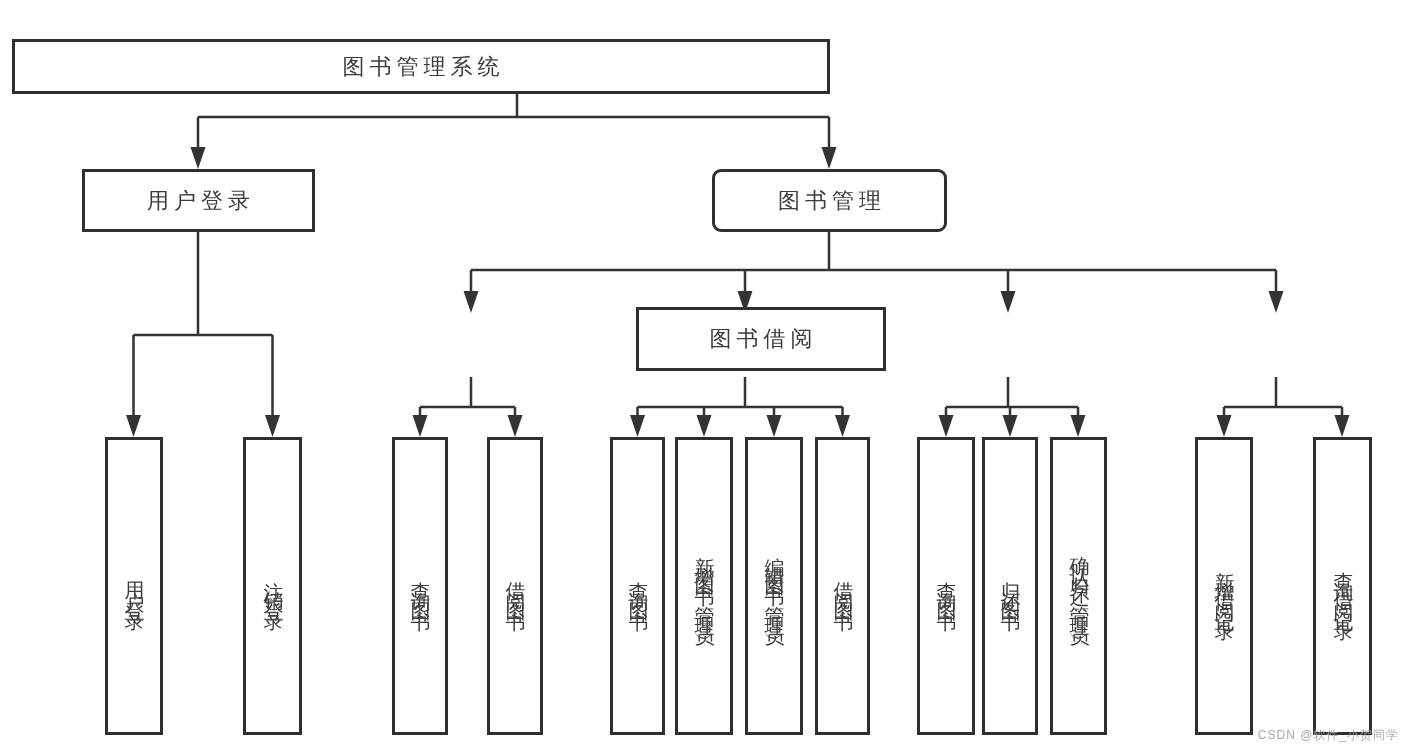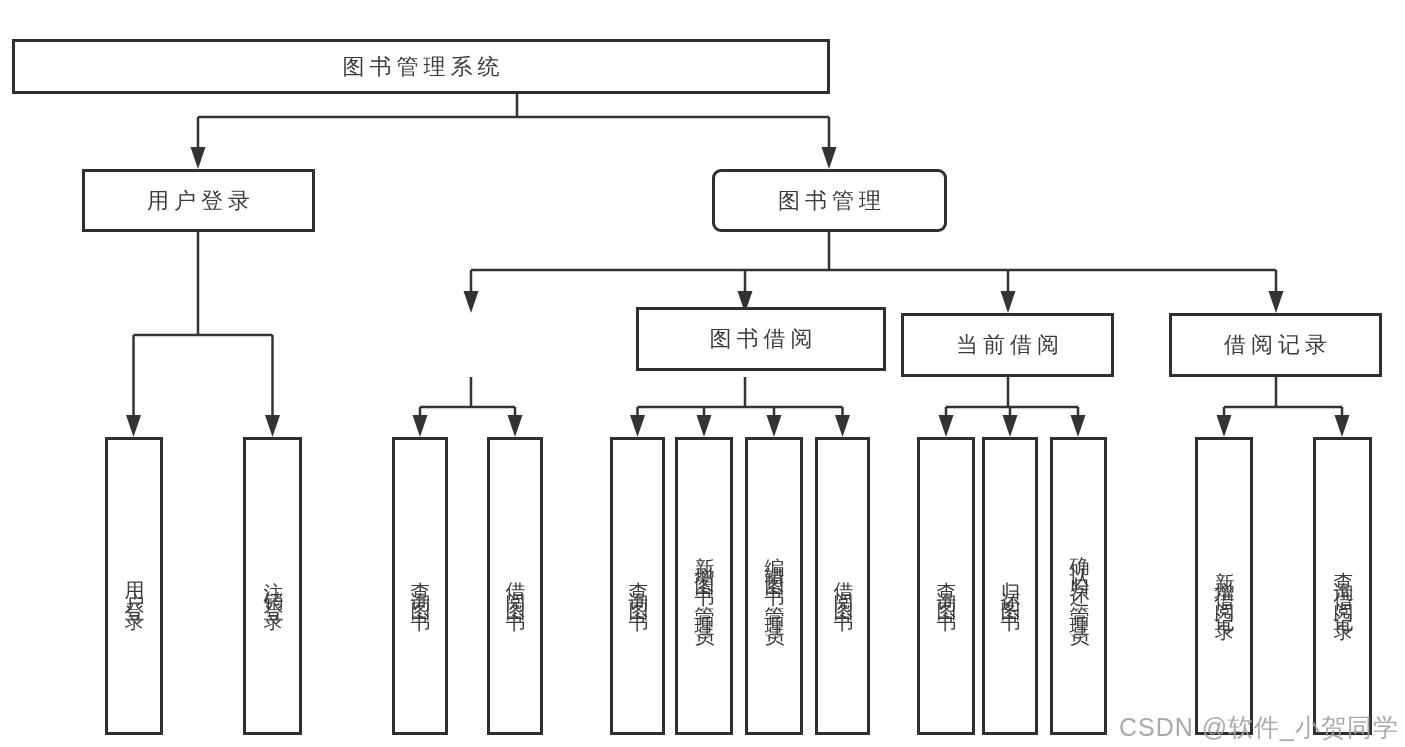--- a/index.html
+++ b/index.html
@@ -30,21 +30,21 @@
     top:437px;height:298px;
     writing-mode:vertical-rl;
     text-orientation:mixed;
     text-align:center;
     font-size:20px;
     letter-spacing:10px;
   }
   .watermark{
     position:absolute;
     right:6px;bottom:3px;
-    font-size:25px;
+    font-size:12px;
     color:rgba(162,162,162,0.92);
     letter-spacing:1px;
     z-index:3;
     white-space:nowrap;
   }
 </style>
 </head>
 <body>
 
 <div class="canvas">
@@ -96,26 +96,20 @@
   <div class="node hbox" style="left:82px;top:169px;width:233px;height:63px;">
     <span>用户登录</span>
   </div>
   <div class="node hbox" style="left:712px;top:169px;width:235px;height:63px;border-radius:9px;">
     <span>图书管理</span>
   </div>
 
   <div class="node hbox" style="left:636px;top:307px;width:250px;height:64px;text-align:center;">
     <span>图书借阅</span>
   </div>
-  <div class="node hbox" style="left:901px;top:313px;width:213px;height:64px;">
-    <span>当前借阅</span>
-  </div>
-  <div class="node hbox" style="left:1169px;top:313px;width:213px;height:64px;">
-    <span>借阅记录</span>
-  </div>
 
   <div class="node vbox" style="left:105px;width:58px;line-height:50px;">用户登录</div>
   <div class="node vbox" style="left:243px;width:59px;line-height:51px;">注销登录</div>
 
   <div class="node vbox" style="left:392px;width:56px;line-height:48px;">查询图书</div>
   <div class="node vbox" style="left:487px;width:56px;line-height:48px;">借阅图书</div>
 
   <div class="node vbox" style="left:610px;width:55px;line-height:47px;">查询图书</div>
   <div class="node vbox" style="left:675px;width:58px;line-height:50px;">新增图书（管理员）</div>
   <div class="node vbox" style="left:745px;width:58px;line-height:50px;">编辑图书（管理员）</div>

